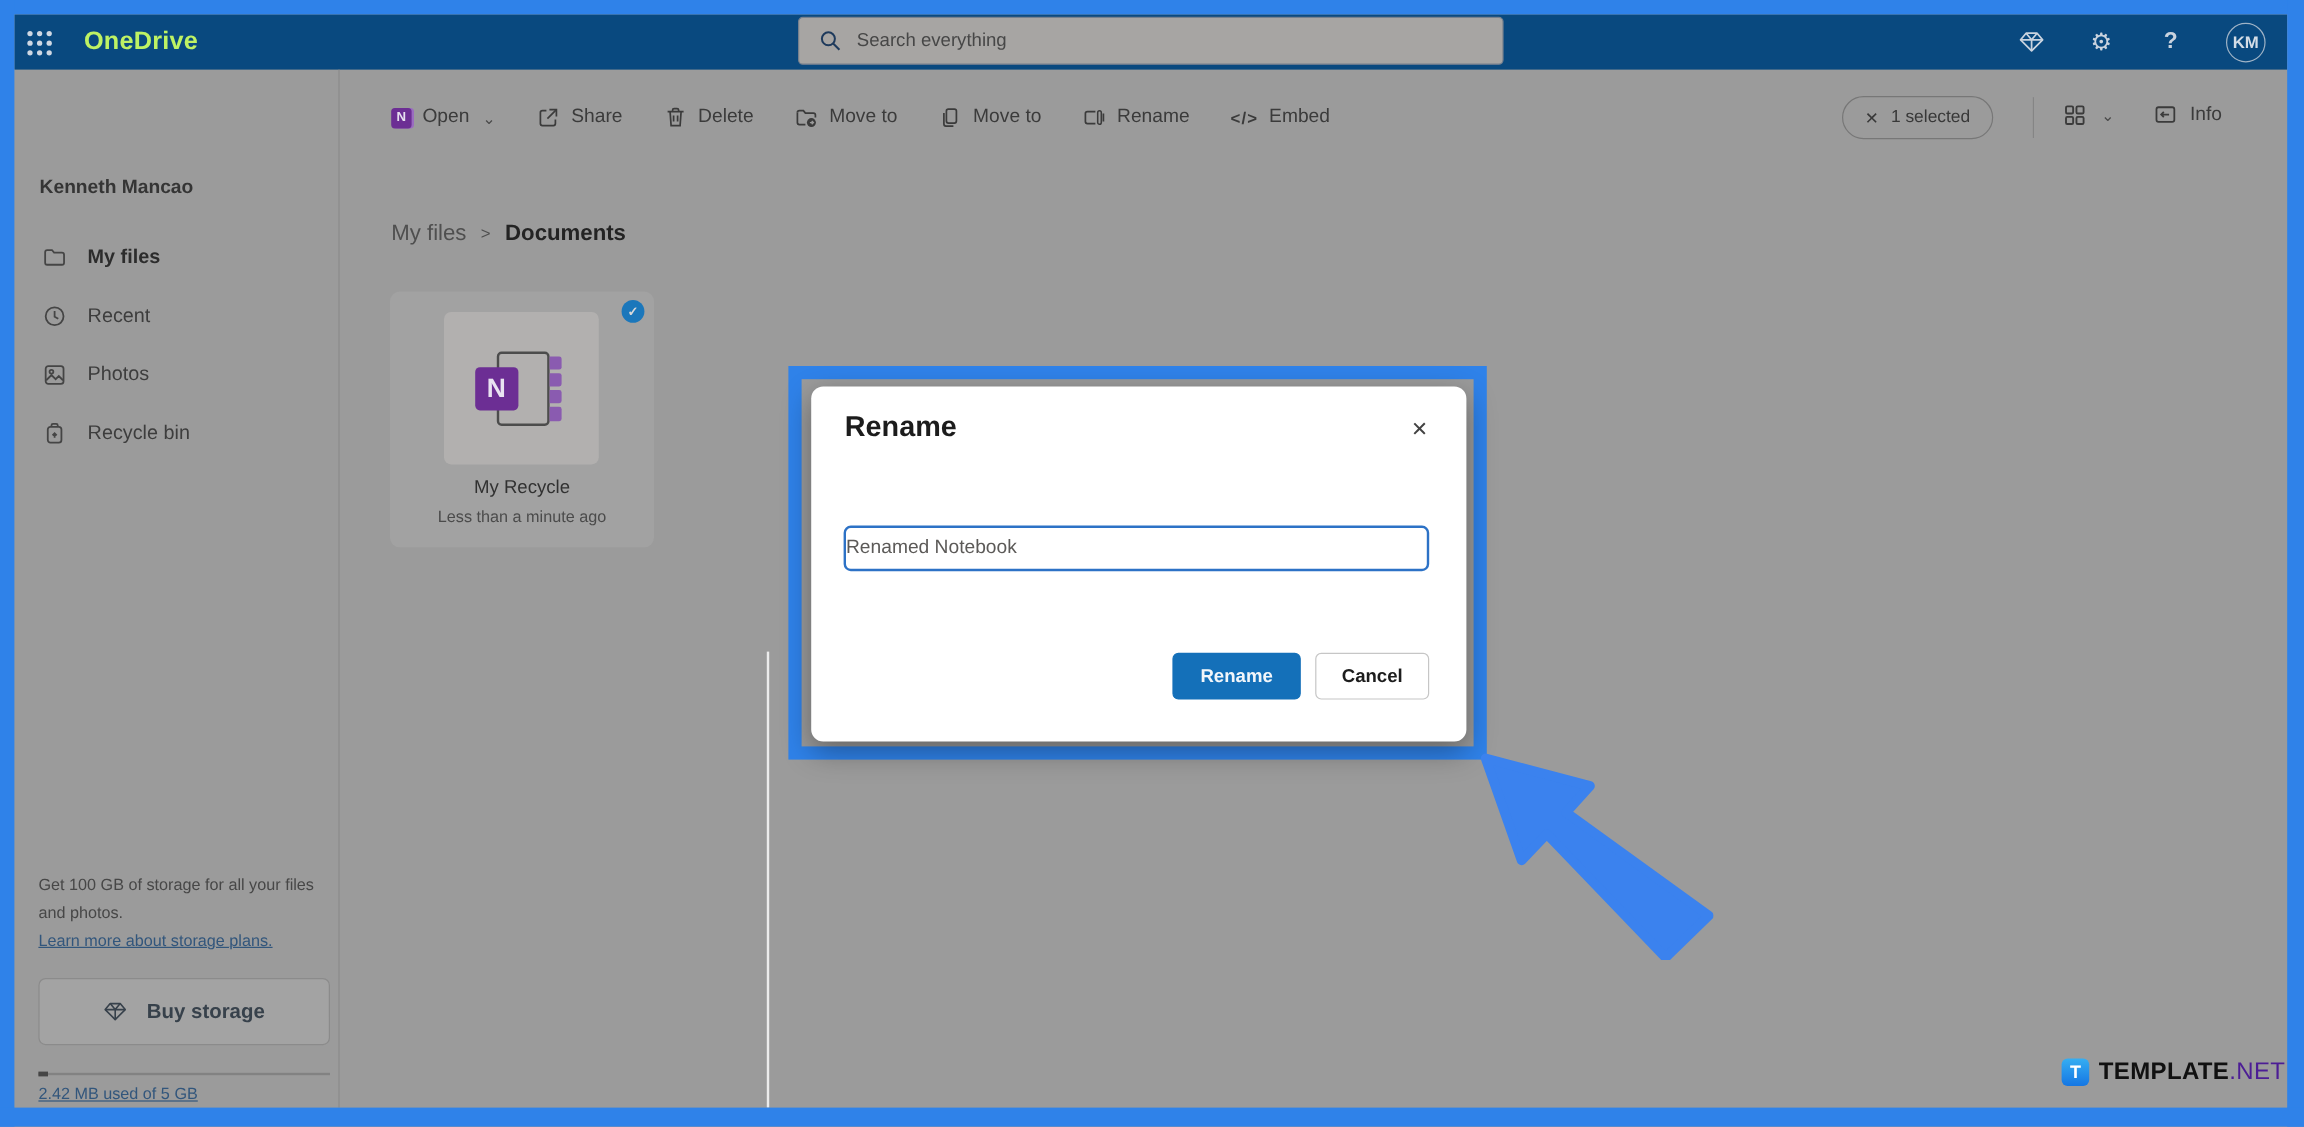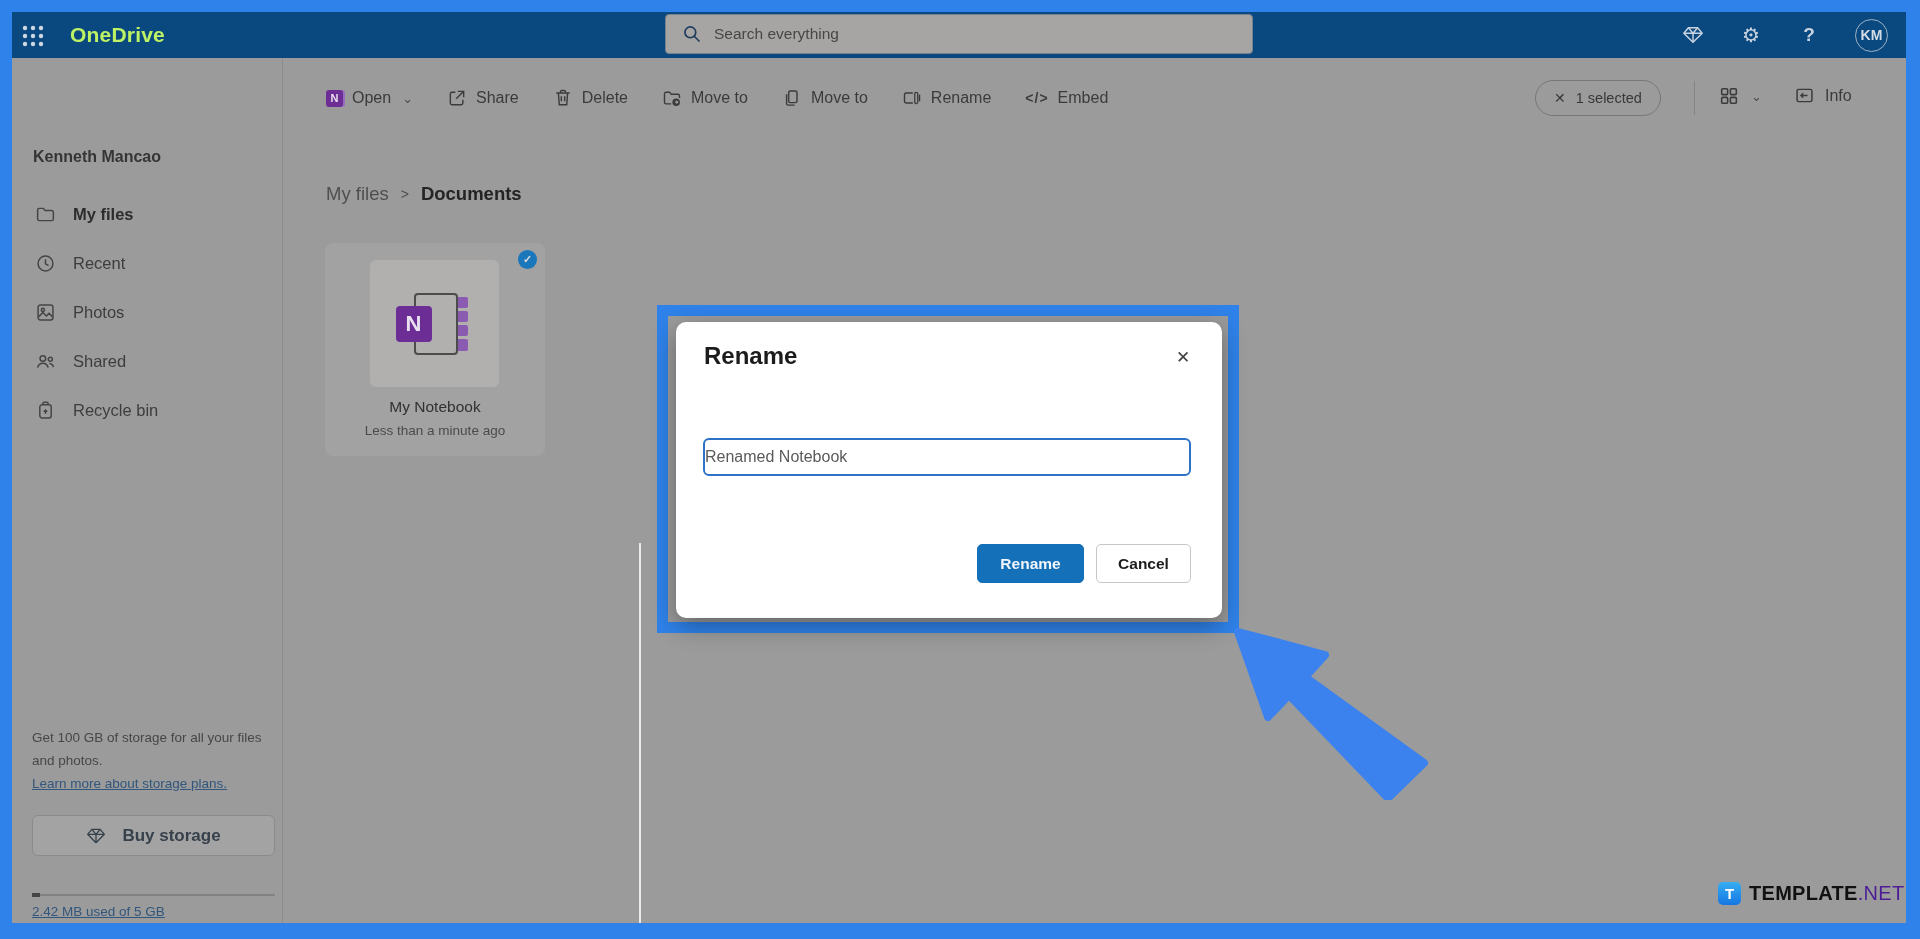--- a/index.html
+++ b/index.html
@@ -37,21 +37,21 @@
 
   
   .sidebar { position:absolute; left:12px; top:58px; width:271px; height:865px; border-right:1px solid #8c8c8c; }
   .side-user { position:absolute; left:21px; top:90px; font-size:16px; font-weight:700; color:#353535; }
   .side-nav { position:absolute; left:0; top:132px; width:100%; }
   .side-item { height:49px; display:flex; align-items:center; gap:17px; padding-left:23px; font-size:16.5px; color:#3d3d3d; cursor:pointer; }
   .side-item .s-ic { width:21px; height:21px; color:#454545; }
   .side-item.active { font-weight:700; color:#2c2c2c; }
   .storage { position:absolute; left:20px; top:668px; width:248px; font-size:13.5px; color:#474747; line-height:1.72; }
   .storage a, .link { color:#32567c; text-decoration:underline; cursor:pointer; }
-  .buy-btn { position:absolute; left:20px; top:757px; width:243px; height:41px; background:#a3a3a3;
+  .buy-btn { position:absolute; left:20px; top:757px; width:243px; height:56px; background:#a3a3a3;
              border:1px solid #8b8b8b; border-radius:6px; display:flex; align-items:center; justify-content:center; gap:16px;
              font-size:17px; font-weight:600; color:#37414b; cursor:pointer; }
   .buy-btn .b-ic { width:20px; height:20px; color:#37414b; }
   .quota-track { position:absolute; left:20px; top:836px; width:243px; height:2px; background:#828282; }
   .quota-fill { position:absolute; left:0; top:-1px; width:8px; height:4px; background:#454545; }
   .quota-link { position:absolute; left:20px; top:846px; font-size:13.5px; }
 
   
   .toolbar { position:absolute; left:326px; top:80px; height:36px; display:flex; align-items:center; gap:34px; }
   .tb-item { display:flex; align-items:center; gap:9px; font-size:16px; color:#3b3b3b; cursor:pointer; white-space:nowrap; }
@@ -180,29 +180,20 @@
     <div class="side-item">
       <svg class="s-ic" viewBox="0 0 24 24" fill="none" stroke="currentColor" stroke-width="1.7">
           <rect x="3.5" y="3.5" width="17" height="17" rx="2.5"></rect>
           <circle cx="9" cy="9" r="1.8"></circle>
           <path d="M4 17l5-5 4 4 3-3 4 4"></path>
         </svg>
       <span>Photos</span>
     </div>
     <div class="side-item">
       <svg class="s-ic" viewBox="0 0 24 24" fill="none" stroke="currentColor" stroke-width="1.7">
-          <circle cx="9" cy="8.5" r="3.2"></circle>
-          <path d="M3 19c.8-3.3 3.2-5 6-5s5.2 1.7 6 5"></path>
-          <circle cx="17.5" cy="9.5" r="2.3"></circle>
-          <path d="M16.5 14.2c2.4.2 4 1.6 4.6 4.3"></path>
-        </svg>
-      <span>Shared</span>
-    </div>
-    <div class="side-item">
-      <svg class="s-ic" viewBox="0 0 24 24" fill="none" stroke="currentColor" stroke-width="1.7">
           <rect x="5.5" y="5.5" width="13" height="15" rx="2.5"></rect>
           <path d="M9 5.5V4a1.5 1.5 0 0 1 1.5-1.5h3A1.5 1.5 0 0 1 15 4v1.5"></path>
           <path d="M10 13.5l2-2 2 2M12 11.8v4"></path>
         </svg>
       <span>Recycle bin</span>
     </div>
   </div>
 
   <div class="storage">
     <span>Get 100 GB of storage for all your files and photos.</span><br>
@@ -311,21 +302,21 @@
       <div class="nb-tabs">
           <div></div>
           <div></div>
           <div></div>
           <div></div>
         </div>
       <div class="nb-n">N</div>
     </div>
   </div>
   <div class="tile-check">✓</div>
-  <div class="tile-name">My Notebook</div>
+  <div class="tile-name">My Recycle</div>
   <div class="tile-time">Less than a minute ago</div>
 </div>
 
 <div class="v-line"></div>
 
 <div class="annot-box"></div>
 
 <div class="dialog">
   <div class="dlg-title">Rename</div>
   <div class="dlg-close">✕</div>

